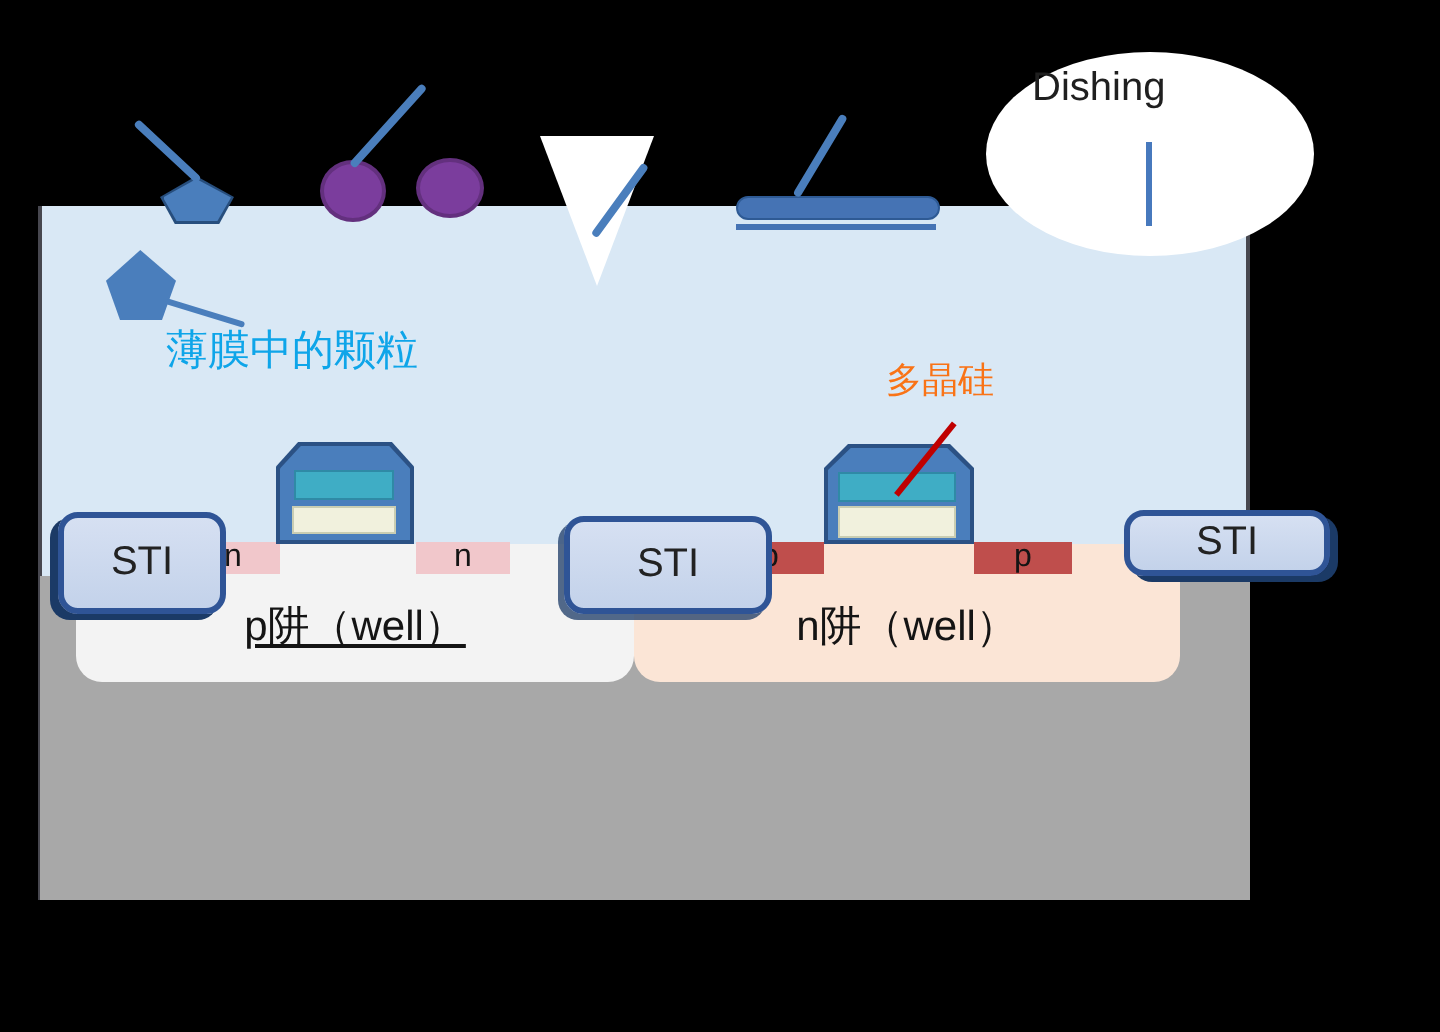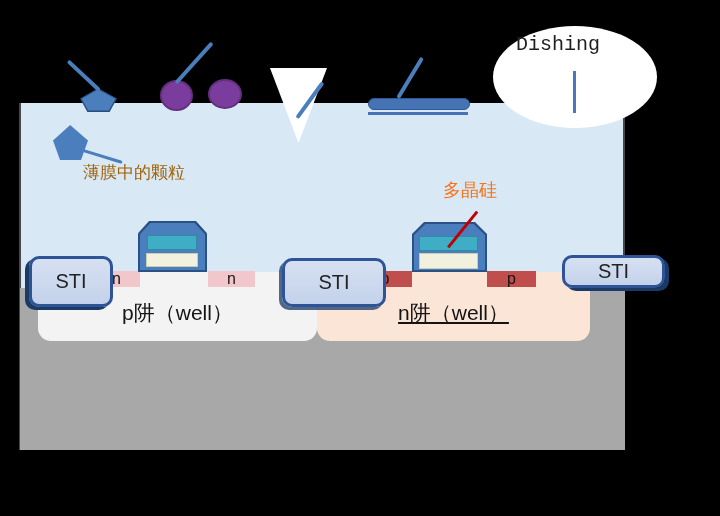--- a/index.html
+++ b/index.html
@@ -13,22 +13,22 @@
   .edge-line{width:2px;top:103px;height:347px;background:#47474f;}
   .edge-left{left:19px;} .edge-right{left:623px;}
   .substrate{left:20px;top:288px;width:605px;height:162px;background:#a8a8a8;}
   .substrate-label{left:505px;top:400px;font-size:21px;color:#1a1a1a;}
 
   
   .well{top:272px;height:69px;border-radius:0 0 13px 13px;}
   .p-well{left:38px;width:279px;background:#f3f3f3;}
   .n-well{left:317px;width:273px;background:#fbe5d6;}
   .well-label{top:299px;font-size:21px;text-align:center;color:#141414;}
-  .p-well-label{left:38px;width:279px;}
-  .n-well-label{left:317px;width:273px;text-decoration:underline;}
+  .p-well-label{left:38px;width:279px;text-decoration:underline;}
+  .n-well-label{left:317px;width:273px;}
 
   
   .doped{top:271px;height:16px;display:flex;align-items:center;justify-content:center;
          font-size:16px;color:#141414;line-height:16px;}
   .nplus{background:#f1c7cb;}
   .pplus{background:#bf4e4c;}
   .n1{left:93px;width:47px;} .n2{left:208px;width:47px;}
   .p1{left:358px;width:54px;} .p2{left:487px;width:49px;}
 
   
@@ -75,24 +75,24 @@
   .pt2{left:176px;top:81px;width:54px;transform:rotate(-48deg);}
   .pt3{left:297px;top:116px;width:44px;transform:rotate(-54deg);}
   .pt4{left:398px;top:96px;width:47px;transform:rotate(-59deg);}
   .pt5{left:83px;top:149px;width:41px;height:3px;transform:rotate(17deg);}
   .pt-red{left:448px;top:246px;width:46px;height:2.5px;background:#c00000;
           transform:rotate(-51deg);transform-origin:0 50%;border-radius:0;}
 
   
   .dishing-ellipse{left:493px;top:26px;width:164px;height:102px;background:#fff;border-radius:50%;}
   .dishing-line{left:573px;top:71px;width:2.5px;height:42px;background:#4779bd;}
-  .dishing-label{left:516px;top:33px;font-size:20px;color:#1f1f1f;font-family:Liberation Mono, monospace;}
+  .dishing-label{left:516px;top:33px;font-size:20px;color:#1f1f1f;}
 
   
-  .film-particle-label{left:83px;top:161px;font-size:17px;color:#a16207;}
+  .film-particle-label{left:83px;top:161px;font-size:21px;color:#0ea5e9;}
   .poly-label{left:443px;top:178px;font-size:18px;color:#f97316;}
 </style>
 </head>
 <body>
 
 <div class="stage">
 
   <div class="abs film"></div>
   <div class="abs edge-line edge-left"></div>
   <div class="abs edge-line edge-right"></div>

